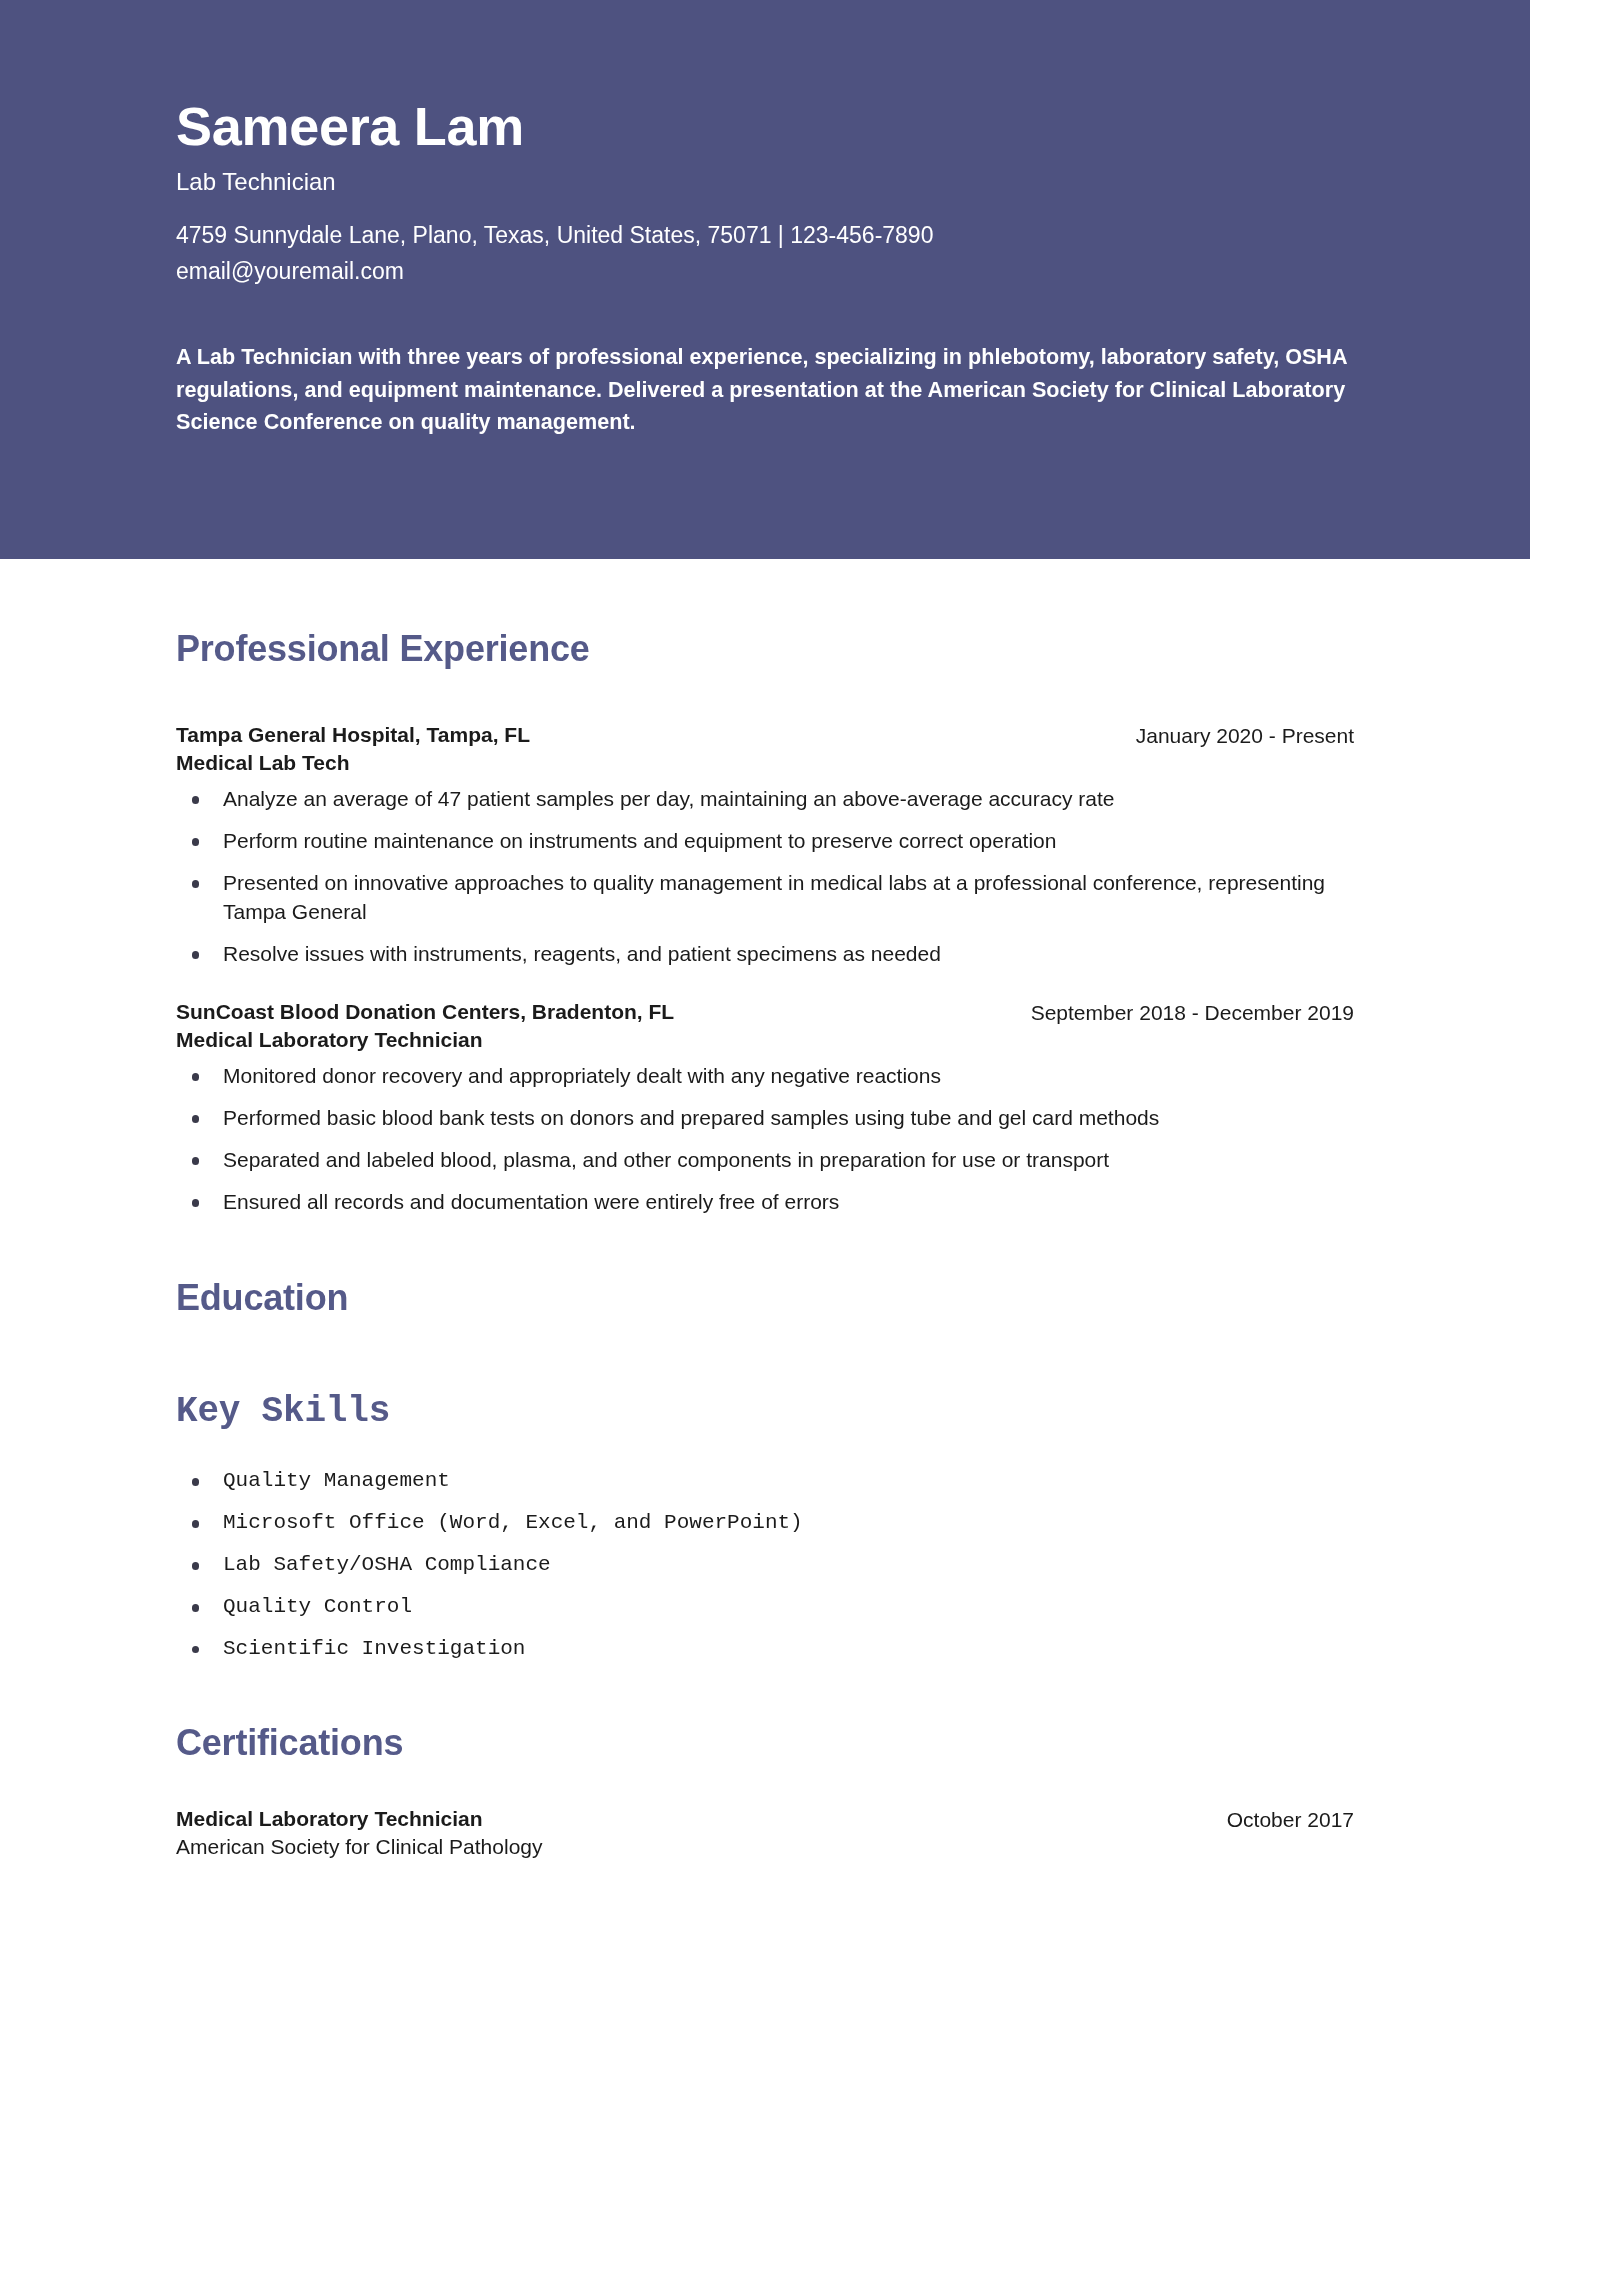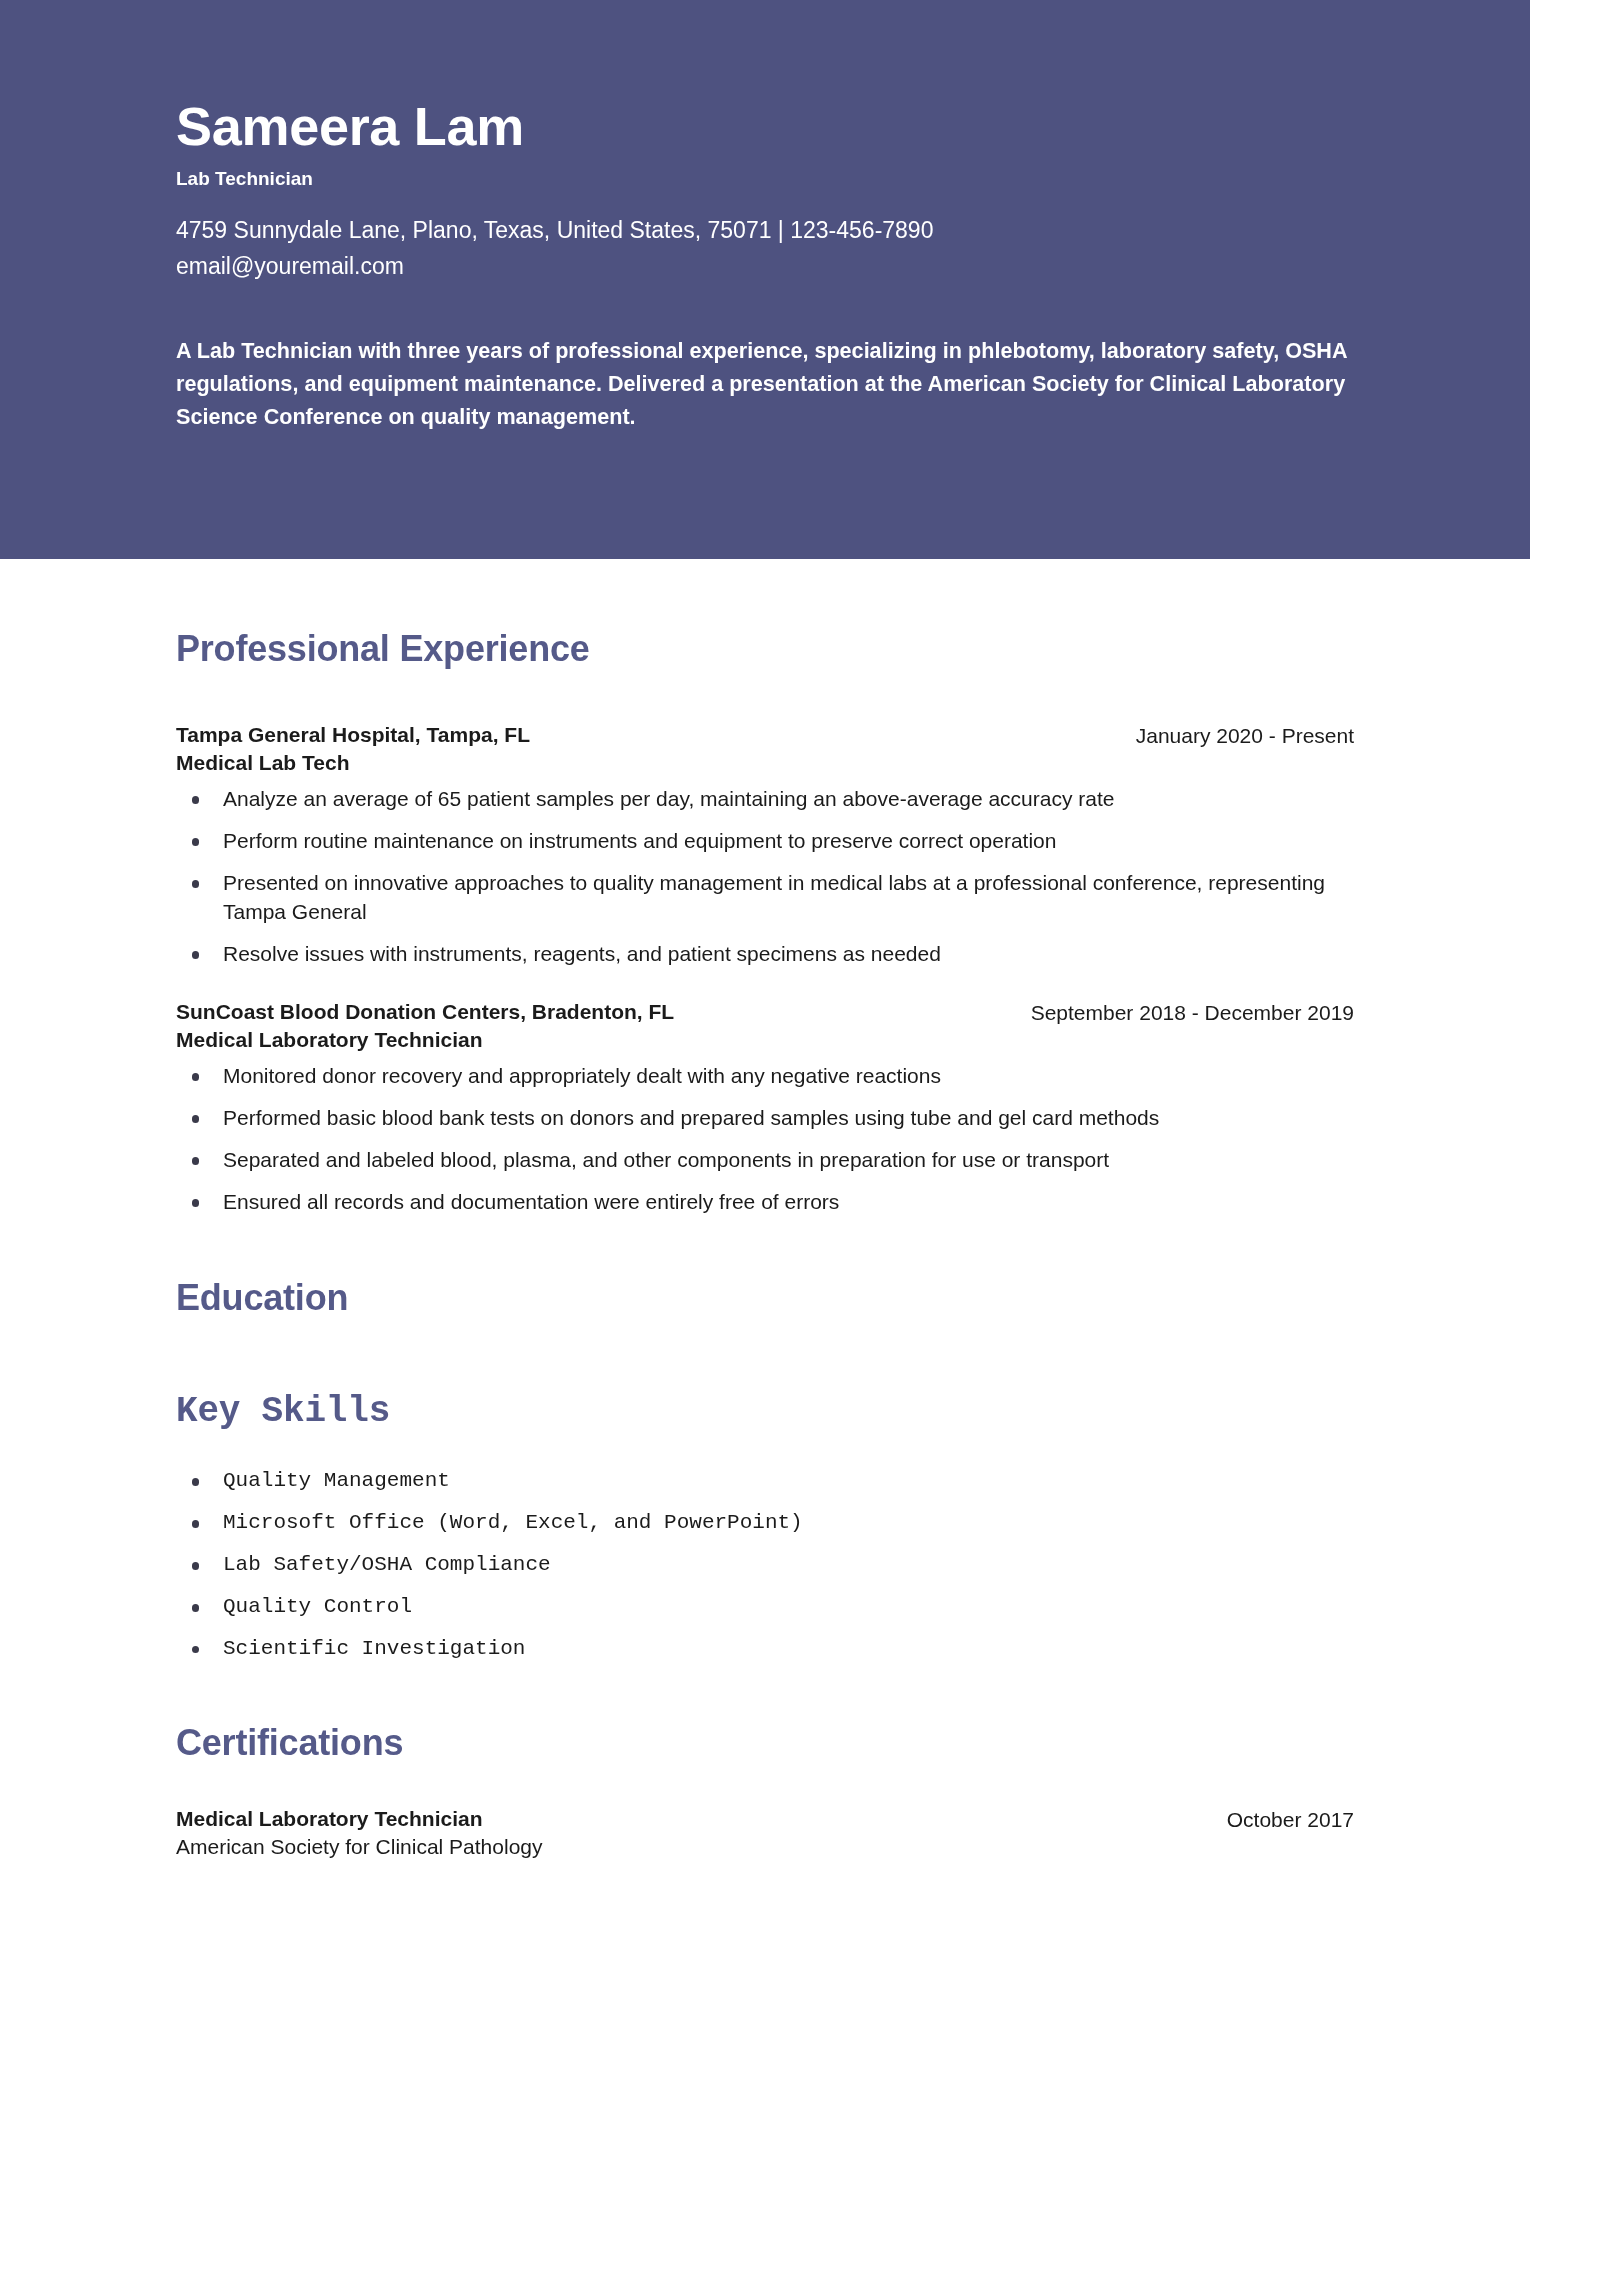--- a/index.html
+++ b/index.html
@@ -31,22 +31,22 @@
     min-height: 559px;
   }
   .name {
     font-size: 54px;
     font-weight: bold;
     letter-spacing: -0.3px;
     line-height: 1.04;
     margin: 0 0 14.4px 0;
   }
   .job-title {
-    font-size: 19px;
-    font-weight: bold;
+    font-size: 24px;
+    font-weight: normal;
     margin: 0 0 23.5px 0;
     line-height: 1.1;
   }
   .contact-line {
     font-size: 23px;
     font-weight: normal;
     line-height: 1.55;
     margin: 0;
   }
   .summary {
@@ -170,21 +170,21 @@
 
       <div class="job-block" style="margin-top:51px;">
         <div class="job-head">
           <div class="job-left">
             <div class="job-org">Tampa General Hospital, Tampa, FL</div>
             <div class="job-role">Medical Lab Tech</div>
           </div>
           <div class="job-dates">January 2020 - Present</div>
         </div>
         <ul class="bullets">
-          <li>Analyze an average of 65 patient samples per day, maintaining an above-average accuracy rate</li>
+          <li>Analyze an average of 47 patient samples per day, maintaining an above-average accuracy rate</li>
           <li>Perform routine maintenance on instruments and equipment to preserve correct operation</li>
           <li>Presented on innovative approaches to quality management in medical  labs at a professional conference, representing Tampa General</li>
           <li>Resolve issues with instruments, reagents, and patient specimens as needed</li>
         </ul>
       </div>
 
       <div class="job-block" style="margin-top:29px;">
         <div class="job-head">
           <div class="job-left">
             <div class="job-org">SunCoast Blood Donation Centers, Bradenton, FL</div>

